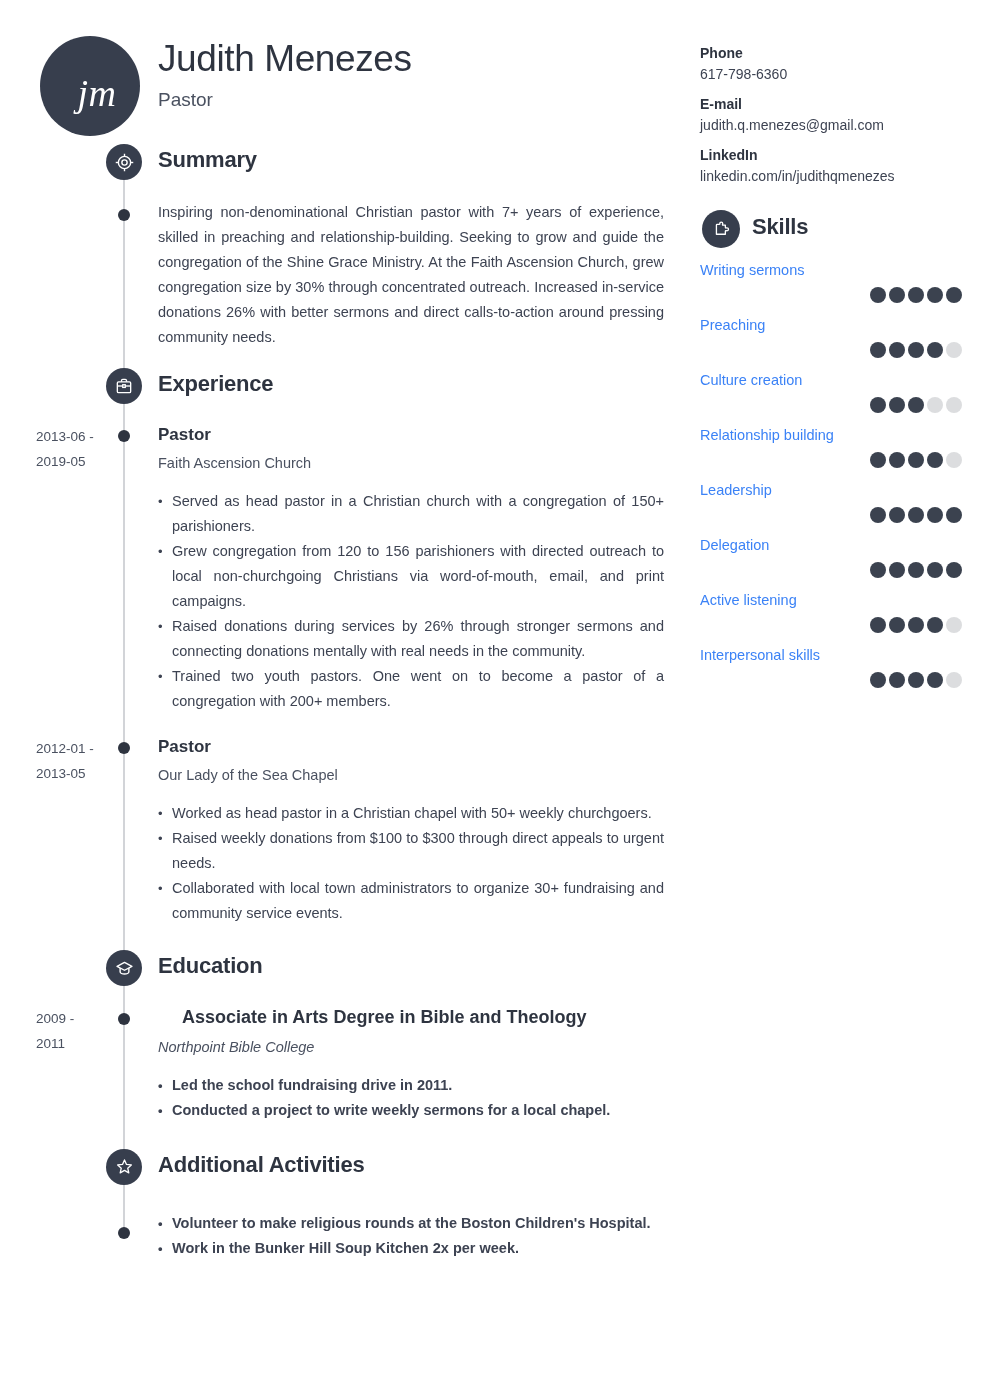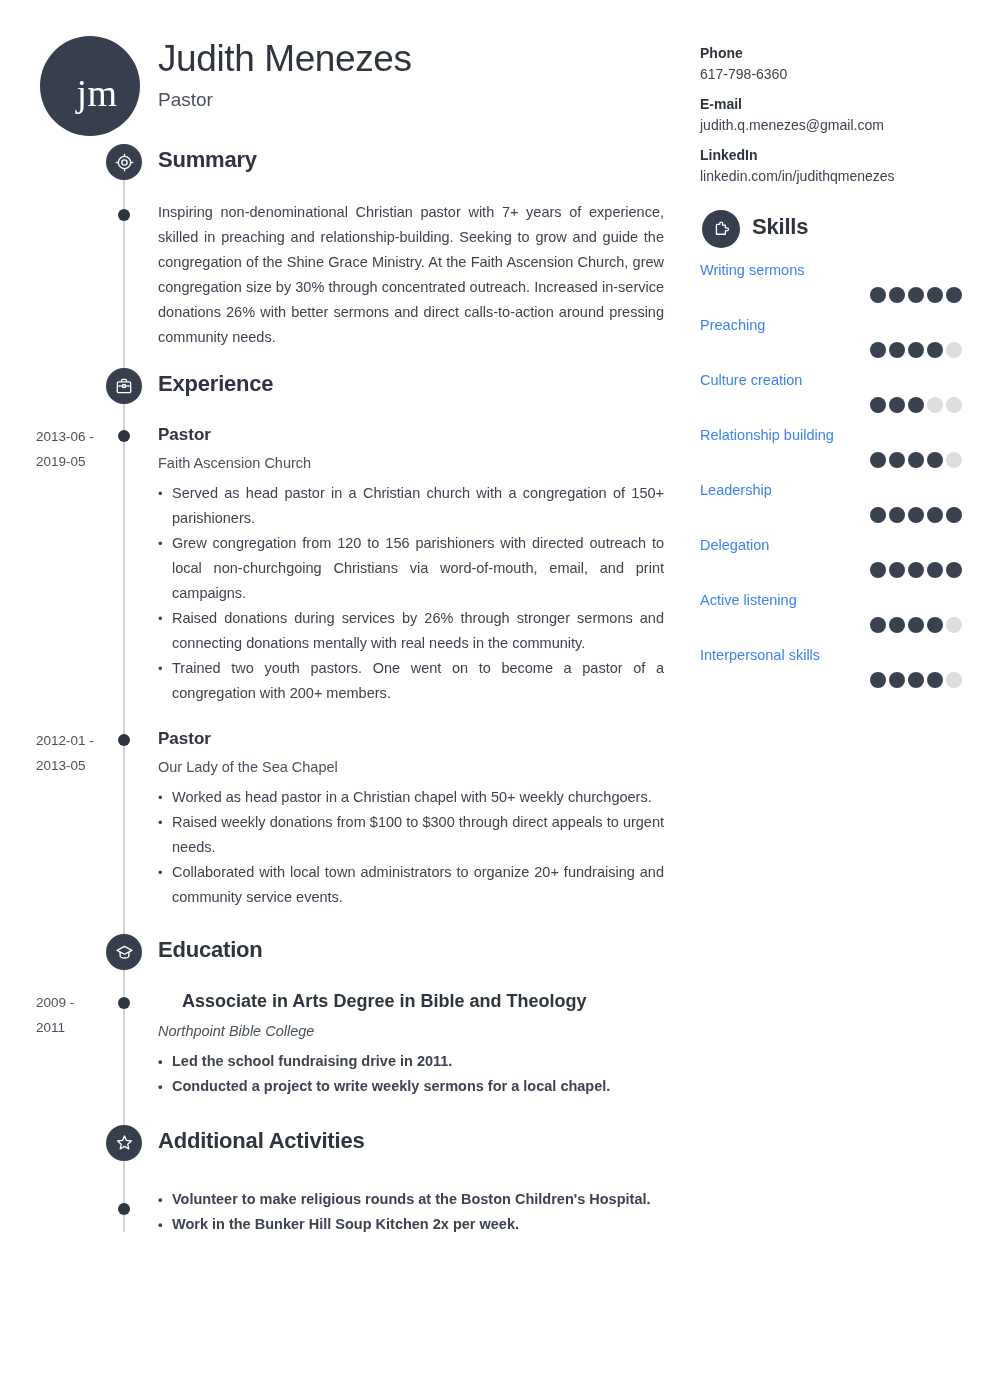--- a/index.html
+++ b/index.html
@@ -38,20 +38,21 @@
     width: 100px; height: 100px;
     border-radius: 50%;
     background: #373e4d;
     color: #ffffff;
     display: flex;
     align-items: center;
     justify-content: center;
   }
   .avatar-text {
     font-family: "Liberation Serif", serif;
+    font-style: italic;
     font-size: 38px;
     line-height: 1;
     letter-spacing: .5px;
     padding-top: 14px;
     margin-left: 14px;
   }
   .name-block { padding-left: 118px; padding-top: 16px; }
   .full-name {
     font-size: 37px;
     font-weight: normal;
@@ -138,21 +139,21 @@
   .entry-title.edu { font-size: 18px; margin-left: 24px; }
   .entry-sub {
     font-size: 14.5px;
     color: #4a5160;
     margin-top: 9px;
   }
   .entry-sub.italic { font-style: italic; }
 
   ul.bullets {
     list-style: none;
-    margin-top: 10px;
+    margin-top: 18px;
   }
   ul.bullets li {
     position: relative;
     padding-left: 14px;
     font-size: 14.5px;
     line-height: 25px;
     color: #3d4352;
     text-align: justify;
     margin-bottom: 0;
   }
@@ -313,21 +314,21 @@
               <div class="dates" style="top: 0px;">
                 <div>2012-01 -</div>
                 <div>2013-05</div>
               </div>
               <div class="entry-body">
                 <div class="entry-title">Pastor</div>
                 <div class="entry-sub">Our Lady of the Sea Chapel</div>
                 <ul class="bullets">
                   <li>Worked as head pastor in a Christian chapel with 50+ weekly churchgoers.</li>
                   <li>Raised weekly donations from $100 to $300 through direct appeals to urgent needs.</li>
-                  <li>Collaborated with local town administrators to organize 20+ fundraising and community service events.</li>
+                  <li>Collaborated with local town administrators to organize 30+ fundraising and community service events.</li>
                 </ul>
               </div>
             </div>
           </div>
       </div>
 
       <div class="section" style="margin-top:24px">
         <div class="section-head">
           <div class="sec-icon">
             <svg width="21" height="21" viewBox="0 0 24 24" fill="none" stroke="#ffffff" stroke-width="1.6" stroke-linejoin="round">

